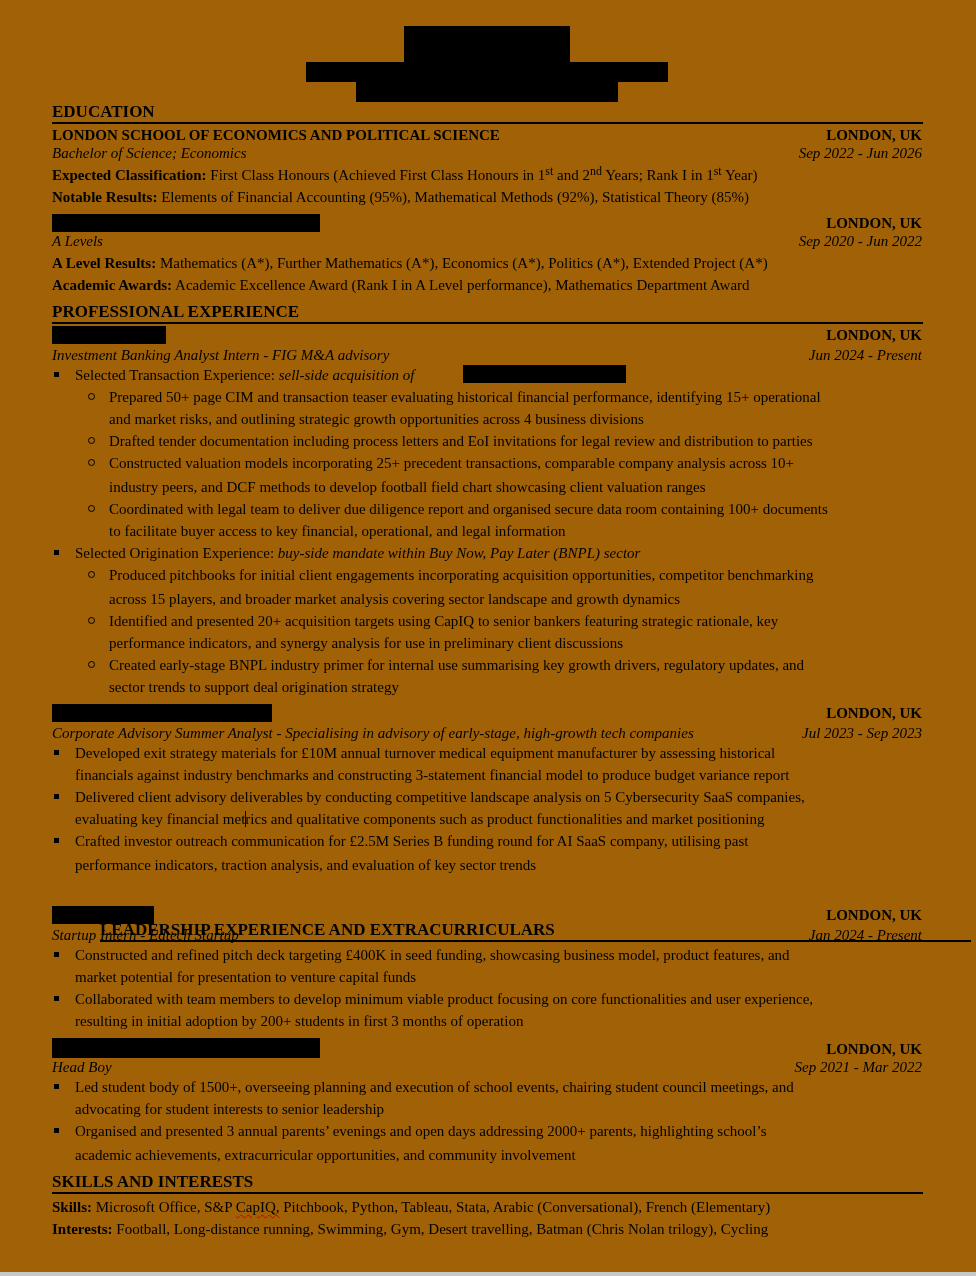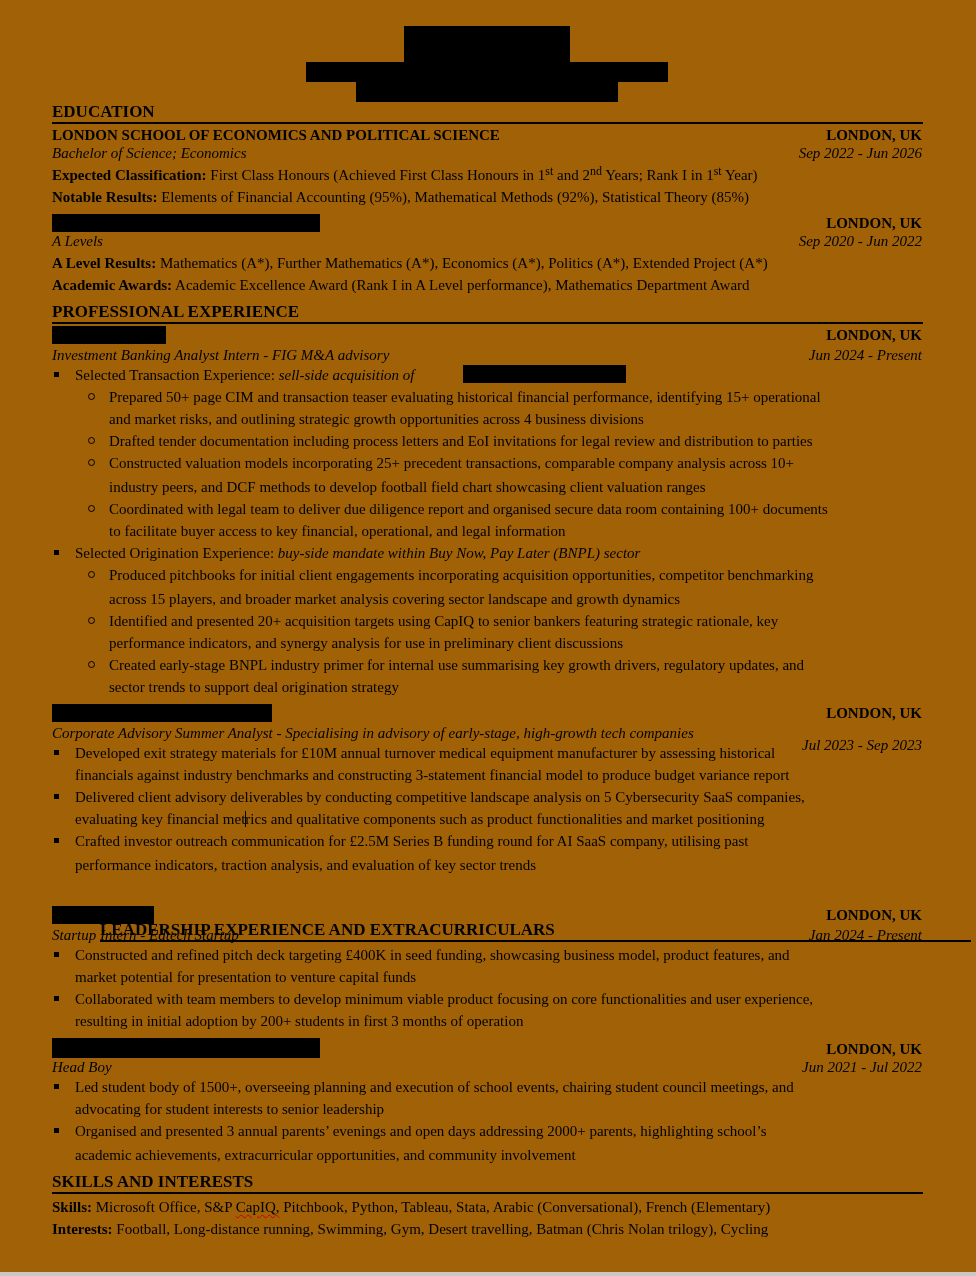--- a/index.html
+++ b/index.html
@@ -89,21 +89,21 @@
   <div class="bullet-o" style="left:88px;top:617px;"></div>
   <div class="abs" style="left:109px;top:612px;">Identified and presented 20+ acquisition targets using CapIQ to senior bankers featuring strategic rationale, key</div>
   <div class="abs" style="left:109px;top:634px;">performance indicators, and synergy analysis for use in preliminary client discussions</div>
   <div class="bullet-o" style="left:88px;top:661px;"></div>
   <div class="abs" style="left:109px;top:656px;">Created early-stage BNPL industry primer for internal use summarising key growth drivers, regulatory updates, and</div>
   <div class="abs" style="left:109px;top:678px;">sector trends to support deal origination strategy</div>
 
   <div class="redact" style="left:52px;top:704px;width:220px;height:18px;"></div>
   <div class="abs right bold" style="top:704px;">LONDON, UK</div>
   <div class="abs left ital" style="top:724px;">Corporate Advisory Summer Analyst - Specialising in advisory of early-stage, high-growth tech companies</div>
-  <div class="abs right ital" style="top:724px;margin-top:12px;">Jul 2023 - Sep 2023</div>
+  <div class="abs right ital" style="top:724px;">Jul 2023 - Sep 2023</div>
 
   <div class="bullet-sq" style="left:54px;top:750px;"></div>
   <div class="abs" style="left:75px;top:744px;">Developed exit strategy materials for £10M annual turnover medical equipment manufacturer by assessing historical</div>
   <div class="abs" style="left:75px;top:766px;">financials against industry benchmarks and constructing 3-statement financial model to produce budget variance report</div>
   <div class="bullet-sq" style="left:54px;top:794px;"></div>
   <div class="abs" style="left:75px;top:788px;">Delivered client advisory deliverables by conducting competitive landscape analysis on 5 Cybersecurity SaaS companies,</div>
   <div class="abs" style="left:75px;top:810px;">
     <span>evaluating key financial met</span><span class="caret"></span><span>rics and qualitative components such as product functionalities and market positioning</span>
   </div>
   <div class="bullet-sq" style="left:54px;top:838px;"></div>
@@ -120,21 +120,21 @@
   <div class="bullet-sq" style="left:54px;top:952px;"></div>
   <div class="abs" style="left:75px;top:946px;">Constructed and refined pitch deck targeting £400K in seed funding, showcasing business model, product features, and</div>
   <div class="abs" style="left:75px;top:968px;">market potential for presentation to venture capital funds</div>
   <div class="bullet-sq" style="left:54px;top:996px;"></div>
   <div class="abs" style="left:75px;top:990px;">Collaborated with team members to develop minimum viable product focusing on core functionalities and user experience,</div>
   <div class="abs" style="left:75px;top:1012px;">resulting in initial adoption by 200+ students in first 3 months of operation</div>
 
   <div class="redact" style="left:52px;top:1038px;width:268px;height:20px;"></div>
   <div class="abs right bold" style="top:1040px;">LONDON, UK</div>
   <div class="abs left ital" style="top:1058px;">Head Boy</div>
-  <div class="abs right ital" style="top:1058px;">Jun 2021 - Jul 2022</div>
+  <div class="abs right ital" style="top:1058px;">Sep 2021 - Mar 2022</div>
 
   <div class="bullet-sq" style="left:54px;top:1084px;"></div>
   <div class="abs" style="left:75px;top:1078px;">Led student body of 1500+, overseeing planning and execution of school events, chairing student council meetings, and</div>
   <div class="abs" style="left:75px;top:1100px;">advocating for student interests to senior leadership</div>
   <div class="bullet-sq" style="left:54px;top:1128px;"></div>
   <div class="abs" style="left:75px;top:1122px;">Organised and presented 3 annual parents’ evenings and open days addressing 2000+ parents, highlighting school’s</div>
   <div class="abs" style="left:75px;top:1146px;">academic achievements, extracurricular opportunities, and community involvement</div>
 
   <div class="section-title" style="top:1172px;">SKILLS AND INTERESTS</div>
   <div class="abs left" style="top:1198px;">

